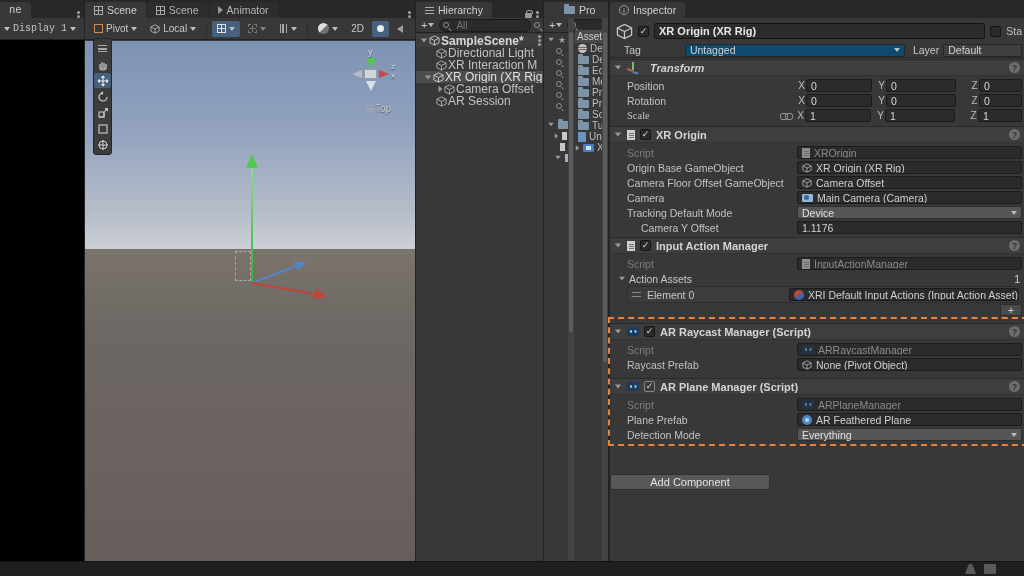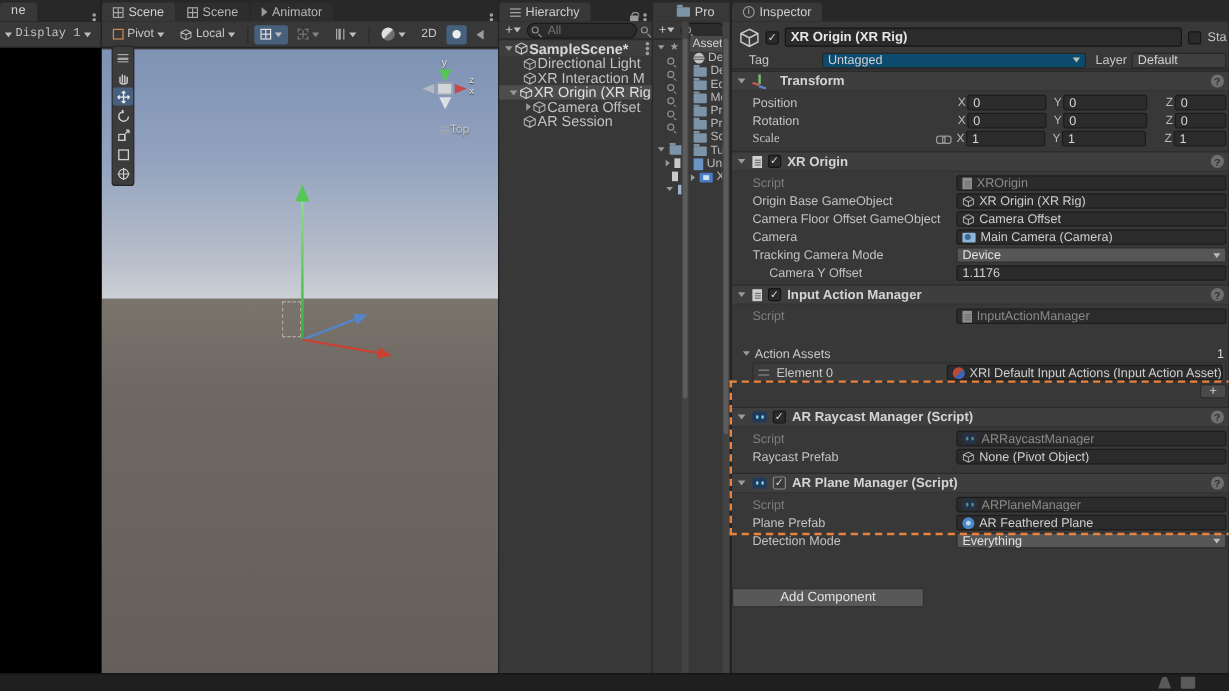--- a/index.html
+++ b/index.html
@@ -462,21 +462,21 @@
           <span style="flex:1;">Default</span>
         </div>
       </div>
     </div>
 
     <div style="position:absolute;left:0;right:0;top:59px;">
 
       <div class="comp-header">
         <span class="tri-d" style="transform:scale(.8);"></span>
         <span class="icon-axes"></span>
-        <span class="comp-title" style="margin-left:6px;">Transform</span>
+        <span class="comp-title" style="margin-left:6px;font-style:italic;">Transform</span>
         <span class="help"></span>
       </div>
       <div style="padding:2px 0 3px;">
         <div class="prop-row">
           <span class="prop-label">Position</span>
           <span class="axis-lab" style="margin-left:0;">X</span>
           <span class="axis-field" style="width:66px;">
               <span>0</span>
             </span>
           <span class="axis-lab">Y</span>
@@ -555,21 +555,21 @@
           </span>
         </div>
         <div class="prop-row">
           <span class="prop-label">Camera</span>
           <span class="field">
               <span class="icon-cam"></span>
               <span>Main Camera (Camera)</span>
             </span>
         </div>
         <div class="prop-row">
-          <span class="prop-label">Tracking Camera Mode</span>
+          <span class="prop-label">Tracking Default Mode</span>
           <span class="drop-light">
               <span>Device</span>
               <span class="caret"></span>
             </span>
         </div>
         <div class="prop-row">
           <span class="prop-label indent">Camera Y Offset</span>
           <span class="field">
               <span>1.1176</span>
             </span>
@@ -584,21 +584,21 @@
         <span class="help"></span>
       </div>
       <div style="padding:2px 0 0;">
         <div class="prop-row">
           <span class="prop-label dim">Script</span>
           <span class="field dim">
               <span class="icon-page dim"></span>
               <span>InputActionManager</span>
             </span>
         </div>
-        <div class="prop-row" style="padding-left:8px;margin-top:16px;">
+        <div class="prop-row" style="padding-left:8px;">
           <span class="tri-d" style="transform:scale(.75);margin-right:3px;"></span>
           <span style="flex:1;font-size:10.5px;">Action Assets</span>
           <span style="font-size:10.5px;color:#d2d2d2;padding-right:2px;">1</span>
         </div>
         <div style="margin:0 2px 0 17px;background:#3c3c3c;border:1px solid #2d2d2d;border-radius:2px;">
           <div class="prop-row" style="padding-left:4px;height:15px;">
             <span class="handle" style="margin-right:6px;"></span>
             <span style="width:142px;font-size:10.5px;">Element 0</span>
             <span class="field">
                 <span class="icon-asset"></span>

